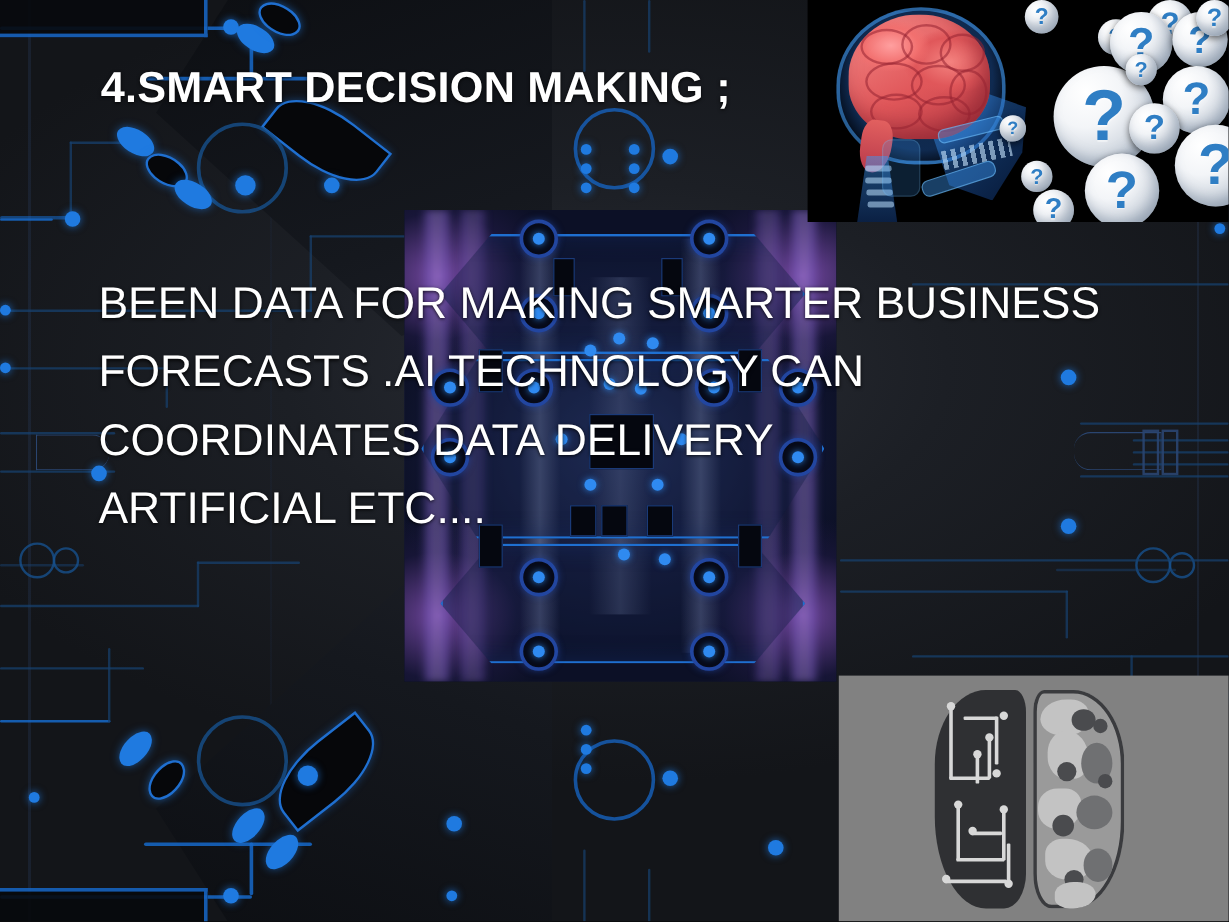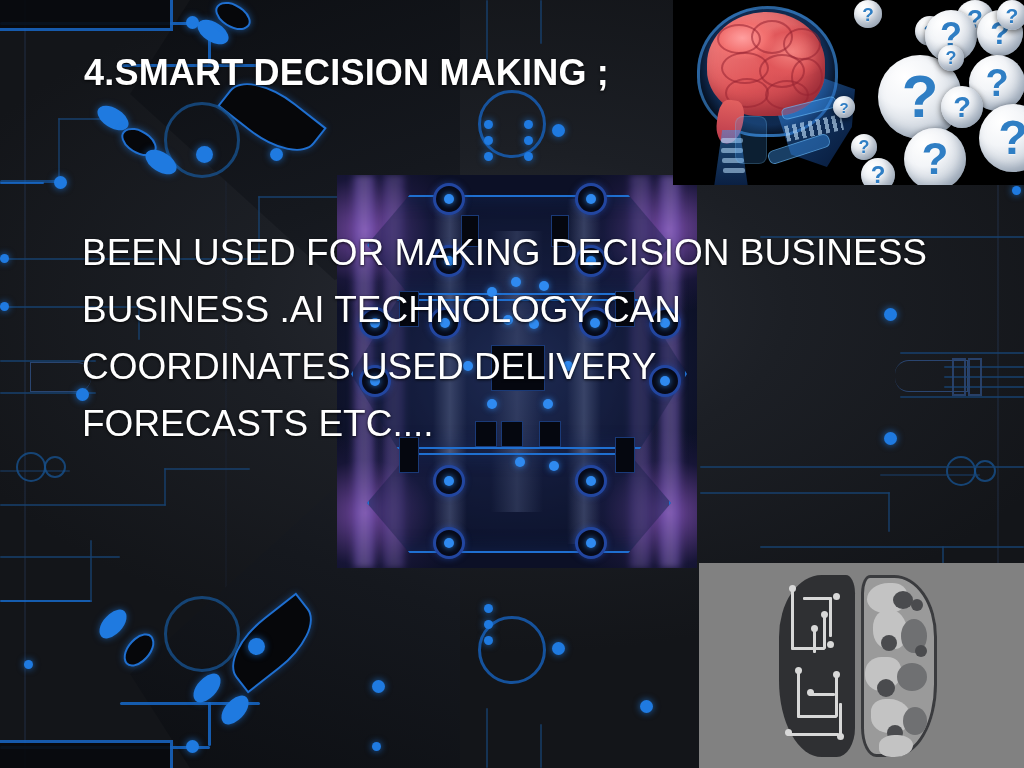--- a/index.html
+++ b/index.html
@@ -615,19 +615,19 @@
       <div class="swirl dark" style="left:26px;top:150px;width:16px;height:16px;"></div>
       <div class="swirl lite" style="left:18px;top:160px;width:34px;height:22px;border-radius:50% 50% 60% 40%;"></div>
       <div class="swirl dark" style="left:50px;top:24px;width:12px;height:12px;"></div>
       <div class="swirl dark" style="left:54px;top:70px;width:12px;height:12px;"></div>
     </div>
   </div>
 
   <div id="title">4.SMART DECISION MAKING ;</div>
 
   <div id="body-text">
-    <div class="line">BEEN USED FOR MAKING DECISION BUSINESS</div>
-    <div class="line">BUSINESS .AI  TECHNOLOGY CAN</div>
-    <div class="line">COORDINATES USED DELIVERY</div>
-    <div class="line">FORECASTS ETC....</div>
+    <div class="line">BEEN DATA FOR MAKING SMARTER BUSINESS</div>
+    <div class="line">FORECASTS .AI  TECHNOLOGY CAN</div>
+    <div class="line">COORDINATES DATA DELIVERY</div>
+    <div class="line">ARTIFICIAL ETC....</div>
   </div>
 
 </div>
 
 </body></html>

